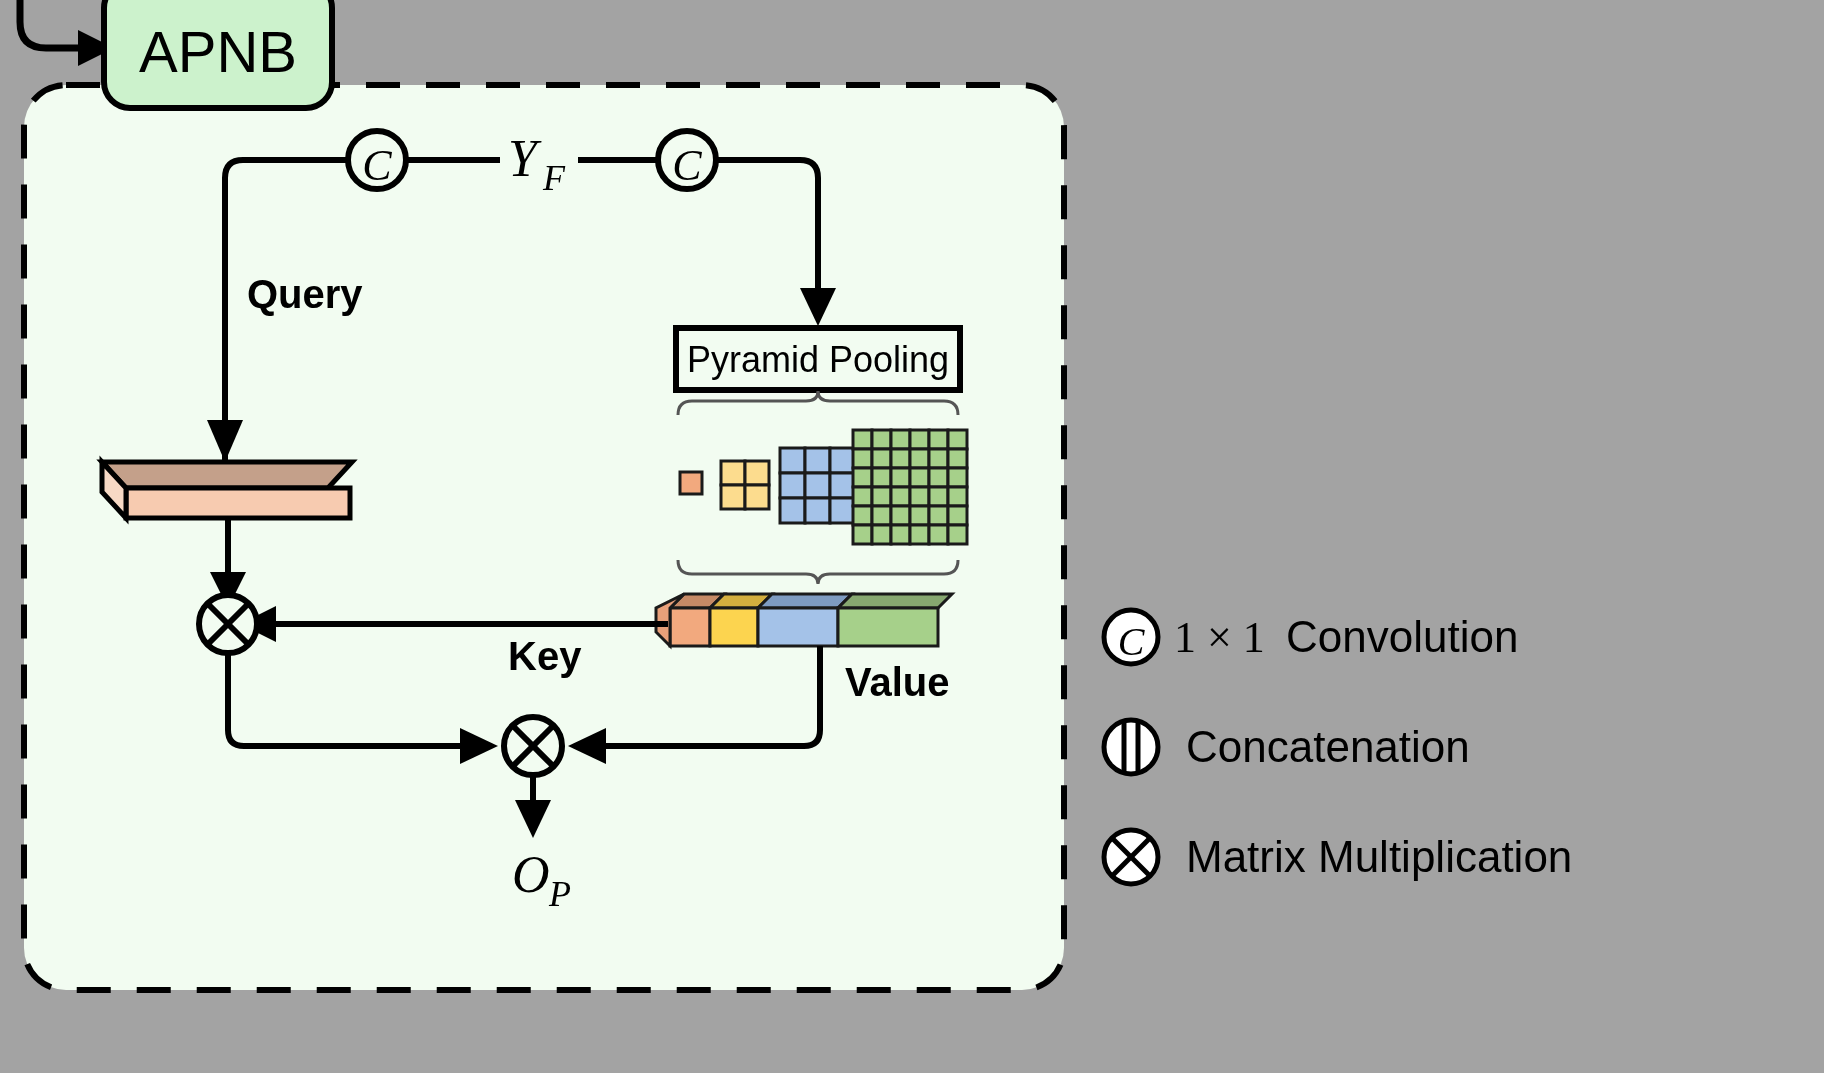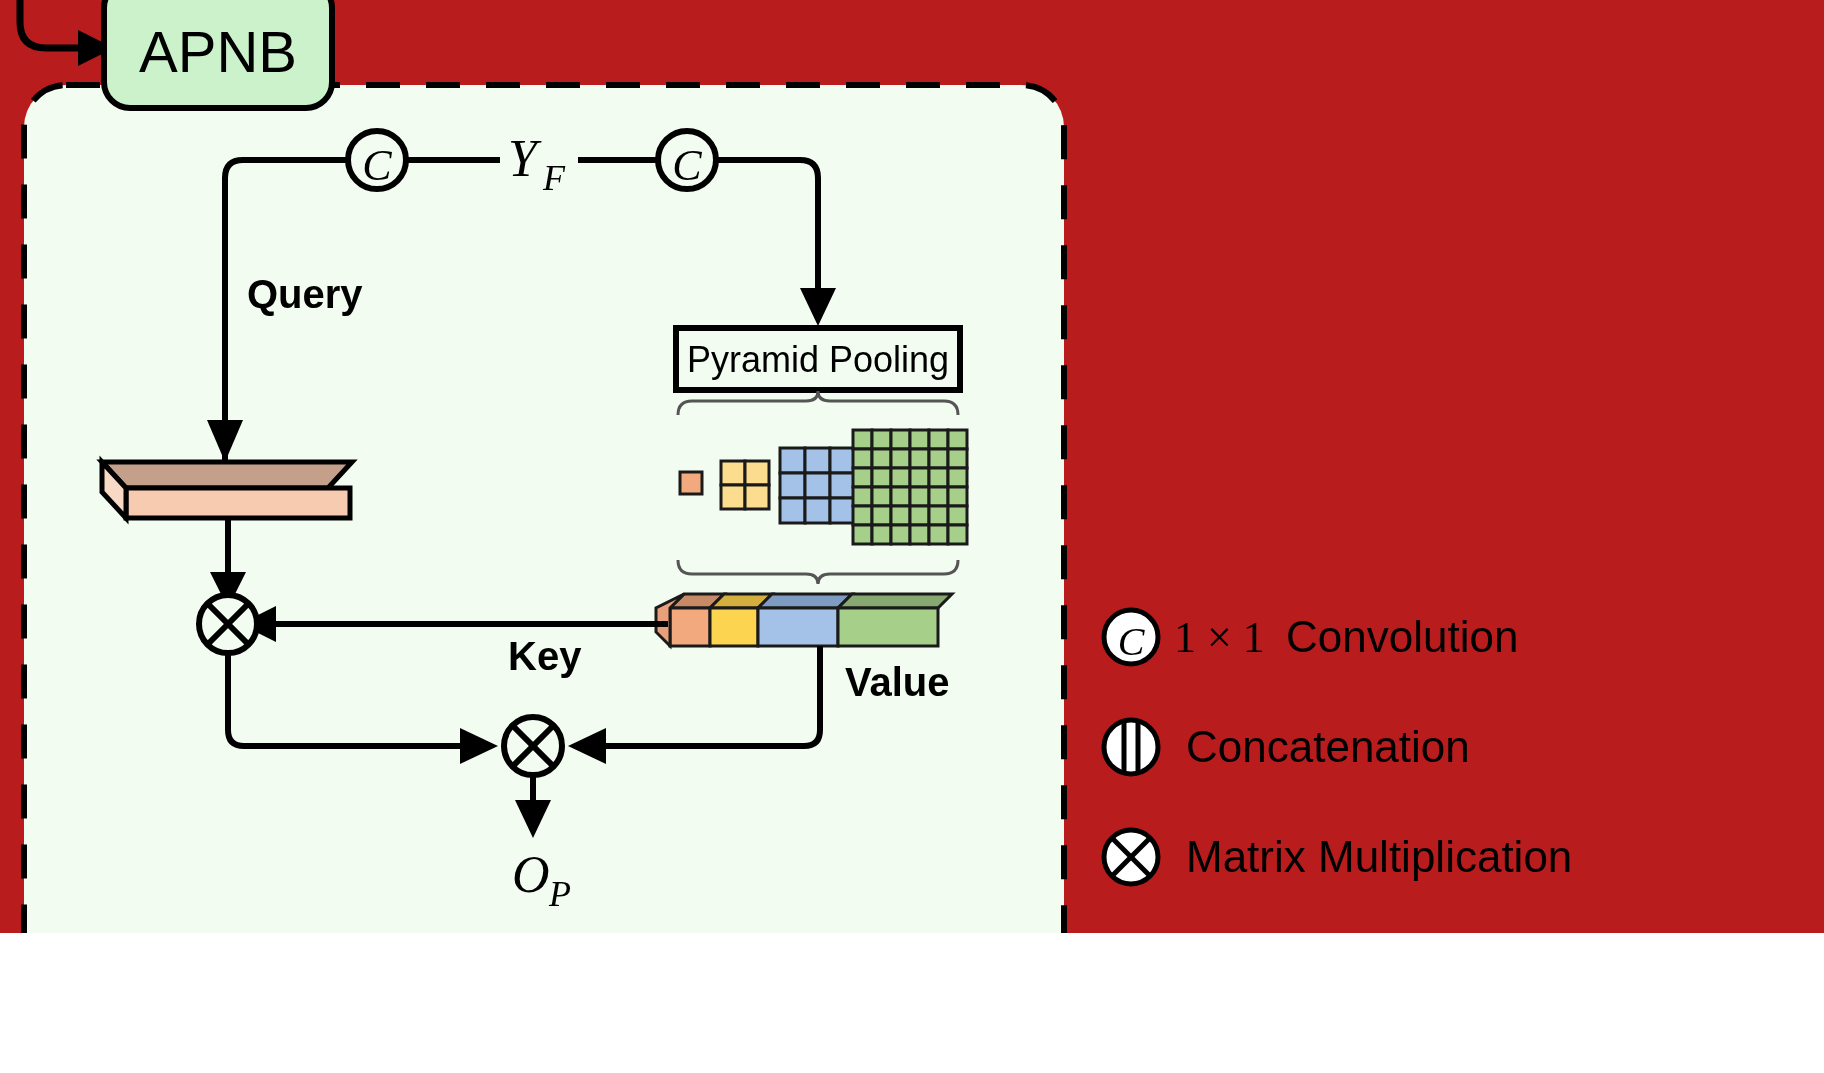--- a/index.html
+++ b/index.html
@@ -3,22 +3,22 @@
 <meta charset="utf-8">
 <style>
   html, body {
     margin: 0;
     padding: 0;
     background: #ffffff;
   }
   #root {
     position: relative;
     width: 1824px;
-    height: 933px;
-    background: #b91c1c;
+    height: 1073px;
+    background: #a3a3a3;
     font-family: "Liberation Sans", sans-serif;
     overflow: hidden;
   }
   #diagram-svg {
     position: absolute;
     left: 0;
     top: 0;
     width: 1824px;
     height: 1073px;
   }

